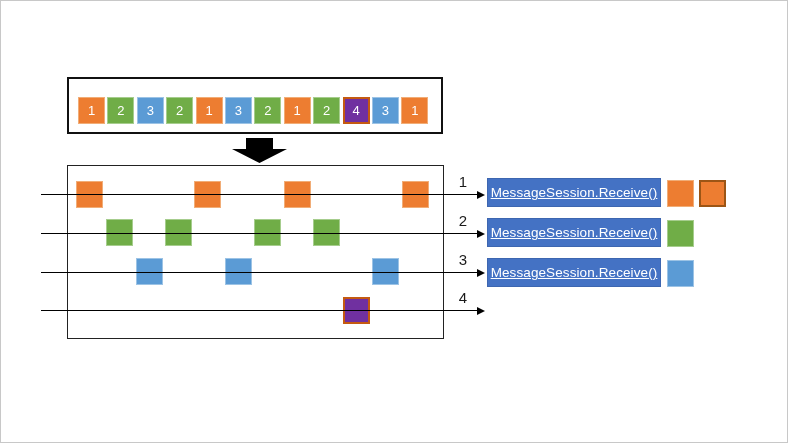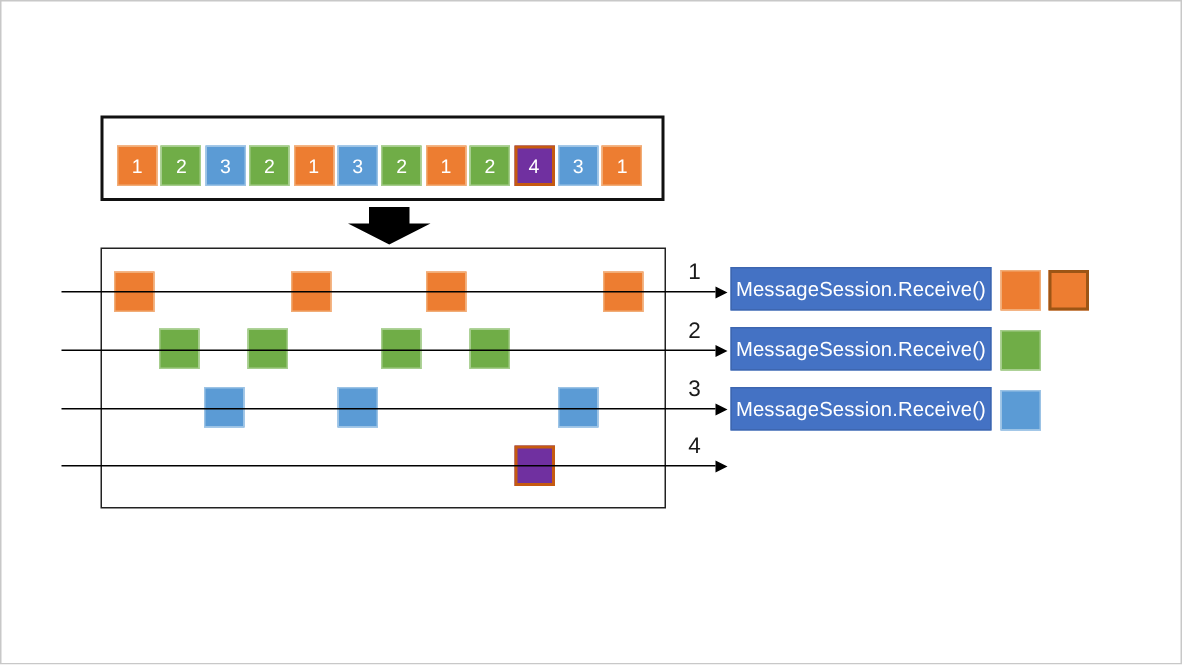--- a/index.html
+++ b/index.html
@@ -41,21 +41,21 @@
   .lane-number{
     position:absolute;left:453px;width:18px;text-align:center;
     font-size:15px;color:#1a1a1a;z-index:3;
   }
   .msg{position:absolute;width:27px;height:27px;box-sizing:border-box;z-index:2;}
   
   .receiver-btn{
     position:absolute;left:486px;width:174px;height:29px;box-sizing:border-box;
     background:#4472C4;border:1px solid #3d66b0;color:#fff;
     display:flex;align-items:center;justify-content:center;
-    font-size:13.5px;letter-spacing:0.1px;
+    font-size:13.5px;letter-spacing:0.1px;text-decoration:underline;
   }
   .rbox{position:absolute;width:27px;height:27px;box-sizing:border-box;}
 </style>
 </head>
 <body>
 
 <div class="canvas">
 
   <div class="queue-box">
       <div class="q-item c-orange">1</div>

